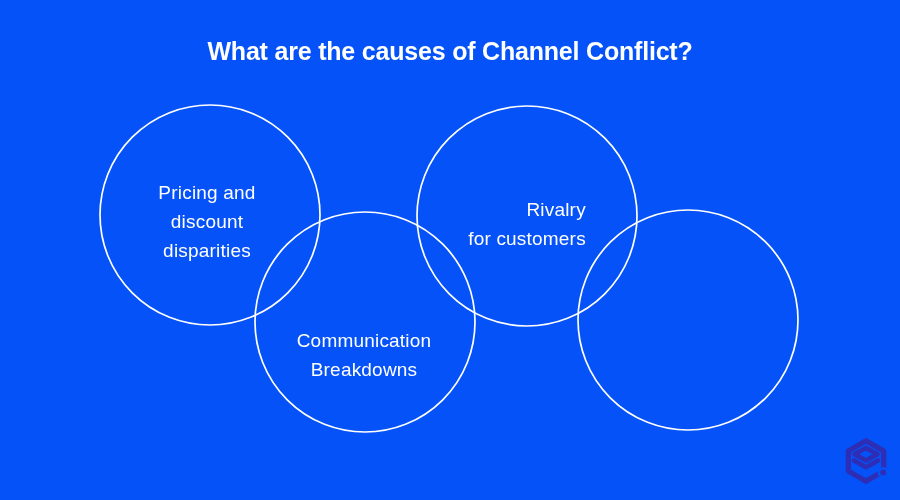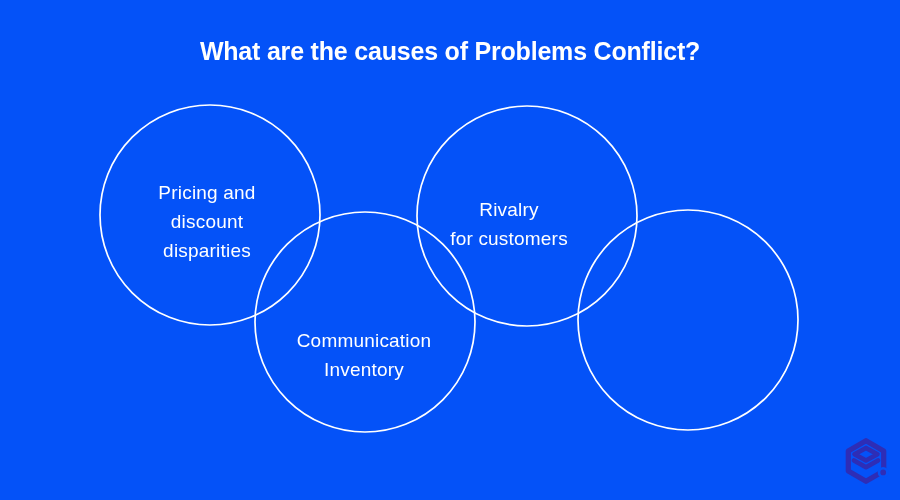--- a/index.html
+++ b/index.html
@@ -50,41 +50,41 @@
     top: 436px;
     width: 50px;
     height: 50px;
   }
 </style>
 </head>
 <body>
 
 <div class="stage">
 
-  <h1 class="title">What are the causes of Problems Conflict?</h1>
+  <h1 class="title">What are the causes of Channel Conflict?</h1>
 
   <svg class="circles" viewBox="0 0 900 500" aria-hidden="true">
     <circle cx="210" cy="215" r="110"></circle>
     <circle cx="365" cy="322" r="110"></circle>
     <circle cx="527" cy="216" r="110"></circle>
     <circle cx="688" cy="320" r="110"></circle>
   </svg>
 
   <div class="bubble" style="left:207px; top:207px;">
     <span>Pricing and
 discount
 disparities</span>
   </div>
 
   <div class="bubble" style="left:364px; top:340px;">
     <span>Communication
-Inventory</span>
+Breakdowns</span>
   </div>
 
-  <div class="bubble" style="left:509px; top:209px;">
+  <div class="bubble" style="left:527px; top:209px;text-align:right;">
     <span>Rivalry
 for customers</span>
   </div>
 
 
   <svg class="logo" viewBox="0 0 48 48" aria-hidden="true">
     <polygon points="24,4.5 41,14.3 41,33.7 24,43.5 7,33.7 7,14.3" fill="none" stroke="var(--logo, #2e2db6)" stroke-width="5" stroke-linejoin="round"></polygon>
     <polygon points="24,11.5 35,17.5 24,23.5 13,17.5" fill="none" stroke="var(--logo, #2e2db6)" stroke-width="4.5" stroke-linejoin="round"></polygon>
     <polyline points="12.5,23.5 24,30 35.5,23.5" fill="none" stroke="var(--logo, #2e2db6)" stroke-width="4.5" stroke-linecap="round" stroke-linejoin="round"></polyline>
     <circle cx="40.5" cy="35" r="4" fill="var(--logo, #2e2db6)" stroke="var(--bg, #0452f8)" stroke-width="2.5"></circle>

